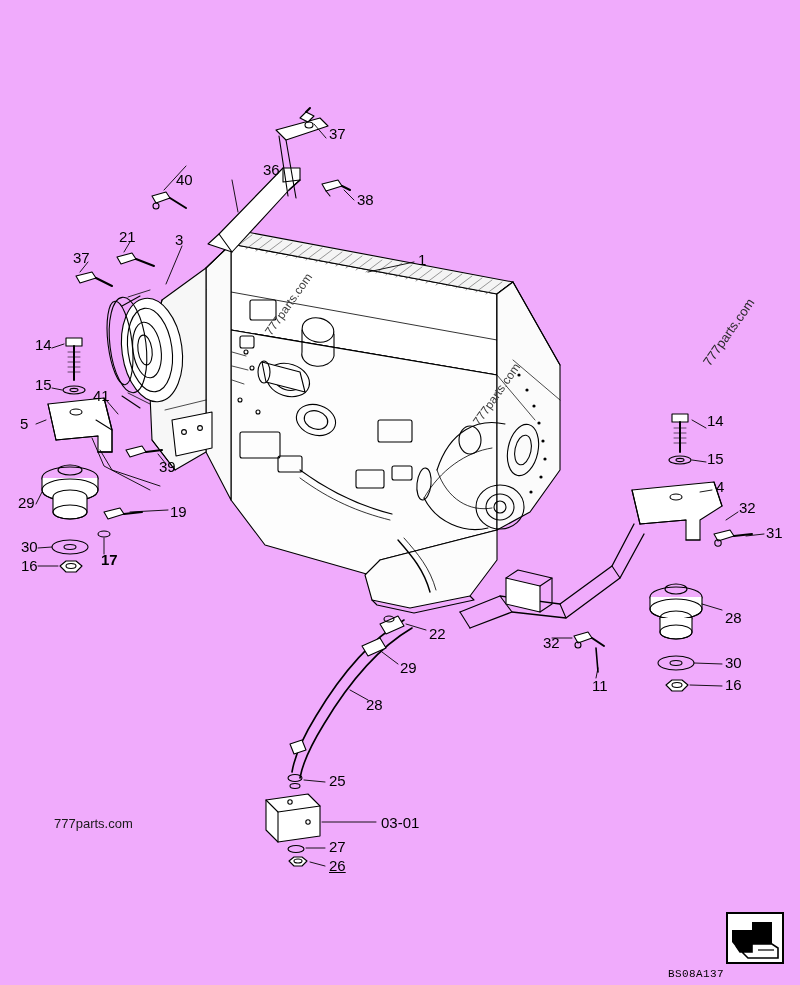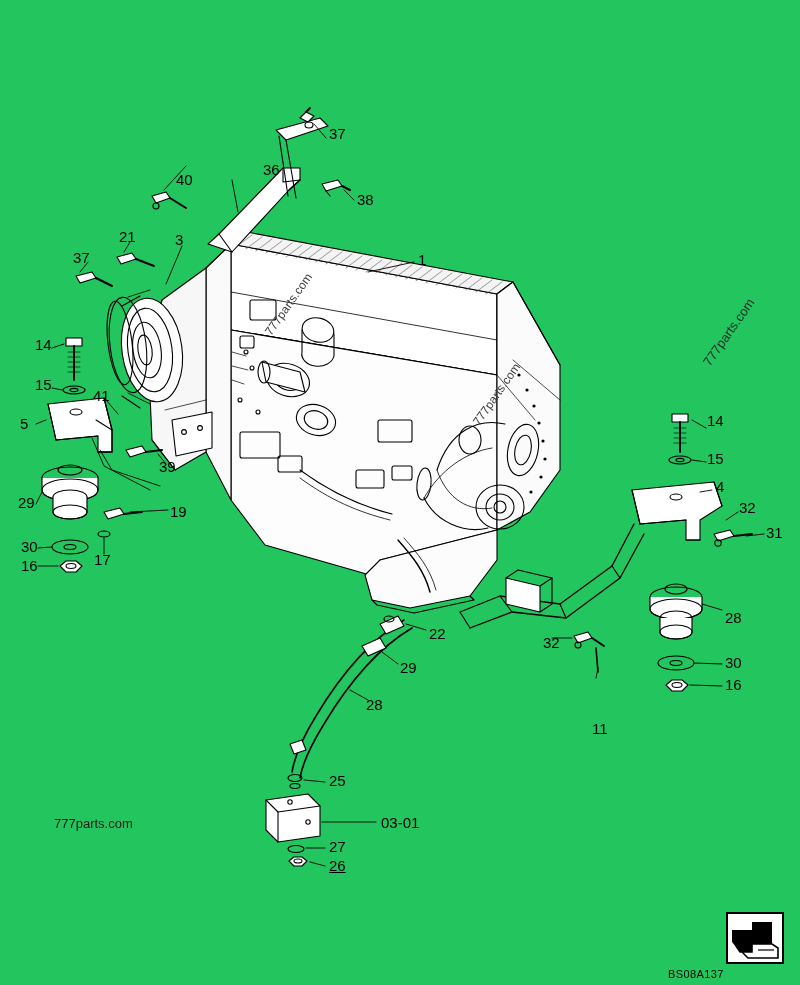--- a/index.html
+++ b/index.html
@@ -7,21 +7,21 @@
     padding: 0;
     background: #ffffff;
   }
   body {
     font-family: "Liberation Sans", sans-serif;
   }
   #page {
     position: relative;
     width: 800px;
     height: 985px;
-    background: #22c55e;
+    background: #f0abfc;
     overflow: hidden;
   }
   .lbl {
     position: absolute;
     font-family: "Liberation Sans", sans-serif;
     font-size: 15px;
     color: #000000;
     white-space: nowrap;
     line-height: 1;
   }
@@ -36,21 +36,21 @@
     position: absolute;
     font-family: "Liberation Sans", sans-serif;
     font-size: 13px;
     color: #2a2a2a;
     white-space: nowrap;
     transform: rotate(-55deg);
     transform-origin: left top;
   }
   .code {
     position: absolute;
-    font-family: Liberation Sans, sans-serif;
+    font-family: Liberation Mono, monospace;
     font-size: 11px;
     color: #000000;
     letter-spacing: 0.4px;
   }
   #corner-box {
     position: absolute;
     left: 726px;
     top: 912px;
     width: 58px;
     height: 52px;
@@ -391,33 +391,33 @@
   <div class="lbl" style="left:175px; top:232px;">3</div>
   <div class="lbl" style="left:418px; top:252px;">1</div>
   <div class="lbl" style="left:73px; top:250px;">37</div>
   <div class="lbl" style="left:35px; top:337px;">14</div>
   <div class="lbl" style="left:35px; top:377px;">15</div>
   <div class="lbl" style="left:93px; top:388px;">41</div>
   <div class="lbl" style="left:20px; top:416px;">5</div>
   <div class="lbl" style="left:159px; top:459px;">39</div>
   <div class="lbl" style="left:18px; top:495px;">29</div>
   <div class="lbl" style="left:170px; top:504px;text-align:right;">19</div>
-  <div class="lbl" style="left:94px; top:552px;">17</div>
+  <div class="lbl" style="left:101px; top:552px;font-weight:bold;">17</div>
   <div class="lbl" style="left:21px; top:539px;">30</div>
   <div class="lbl" style="left:21px; top:558px;">16</div>
   <div class="lbl" style="left:707px; top:413px;">14</div>
   <div class="lbl" style="left:707px; top:451px;">15</div>
   <div class="lbl" style="left:716px; top:479px;">4</div>
   <div class="lbl" style="left:739px; top:500px;">32</div>
   <div class="lbl" style="left:766px; top:525px;">31</div>
   <div class="lbl" style="left:725px; top:610px;">28</div>
   <div class="lbl" style="left:725px; top:655px;">30</div>
   <div class="lbl" style="left:725px; top:677px;">16</div>
   <div class="lbl" style="left:543px; top:635px;">32</div>
-  <div class="lbl" style="left:592px; top:678px;margin-top:43px;">11</div>
+  <div class="lbl" style="left:592px; top:678px;">11</div>
   <div class="lbl" style="left:429px; top:626px;">22</div>
   <div class="lbl" style="left:400px; top:660px;">29</div>
   <div class="lbl" style="left:366px; top:697px;">28</div>
   <div class="lbl" style="left:329px; top:773px;">25</div>
   <div class="lbl" style="left:381px; top:815px;text-align:right;">03-01</div>
   <div class="lbl" style="left:329px; top:839px;">27</div>
   <div class="lbl" style="left:329px; top:858px;text-decoration:underline;">26</div>
 
   <div class="wm-rot" style="left:700px; top:360px;">777parts.com</div>
   <div class="wm-rot" style="left:262px; top:330px; font-size:12px; color:#3a3a3a;">777parts.com</div>

